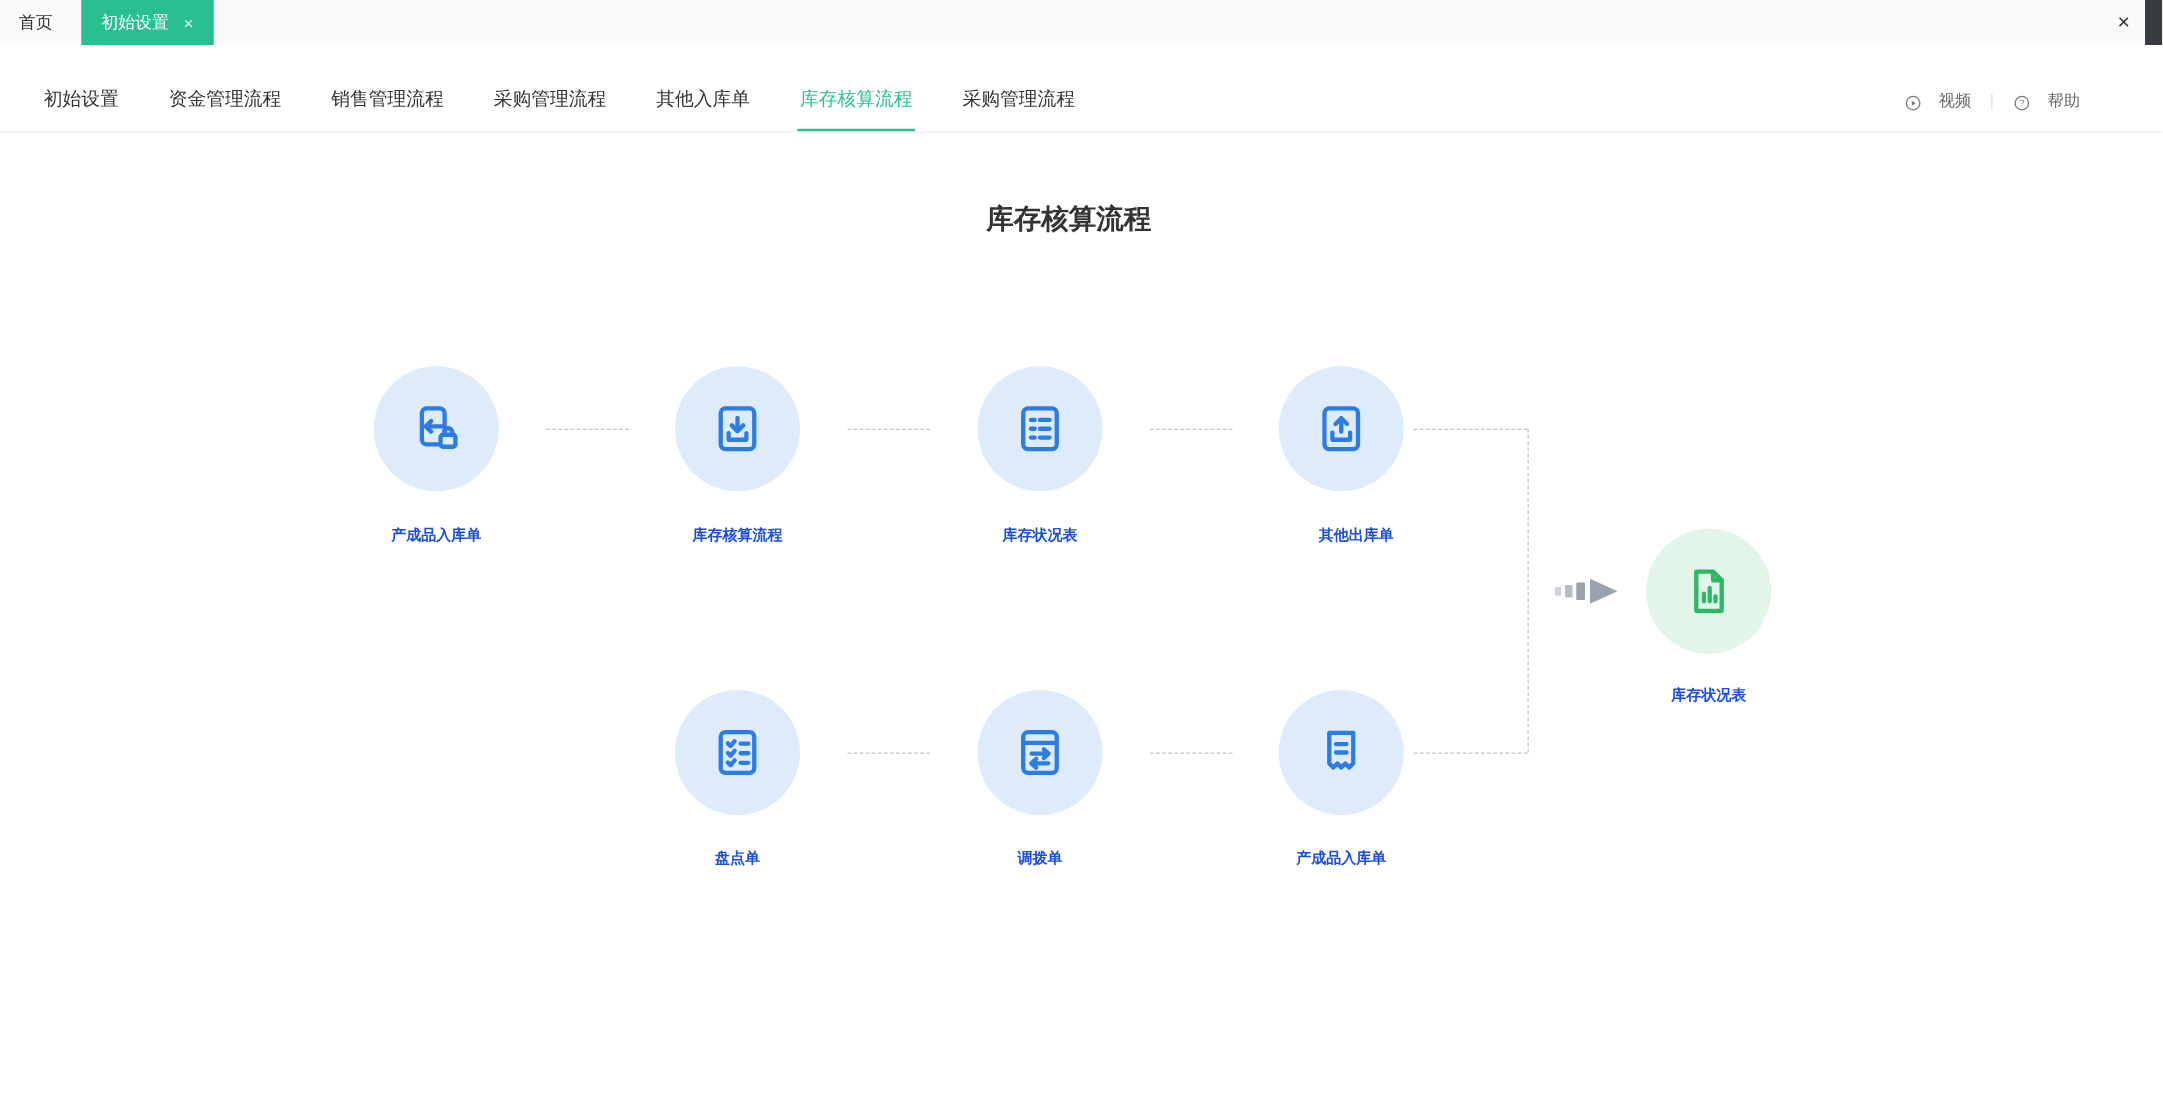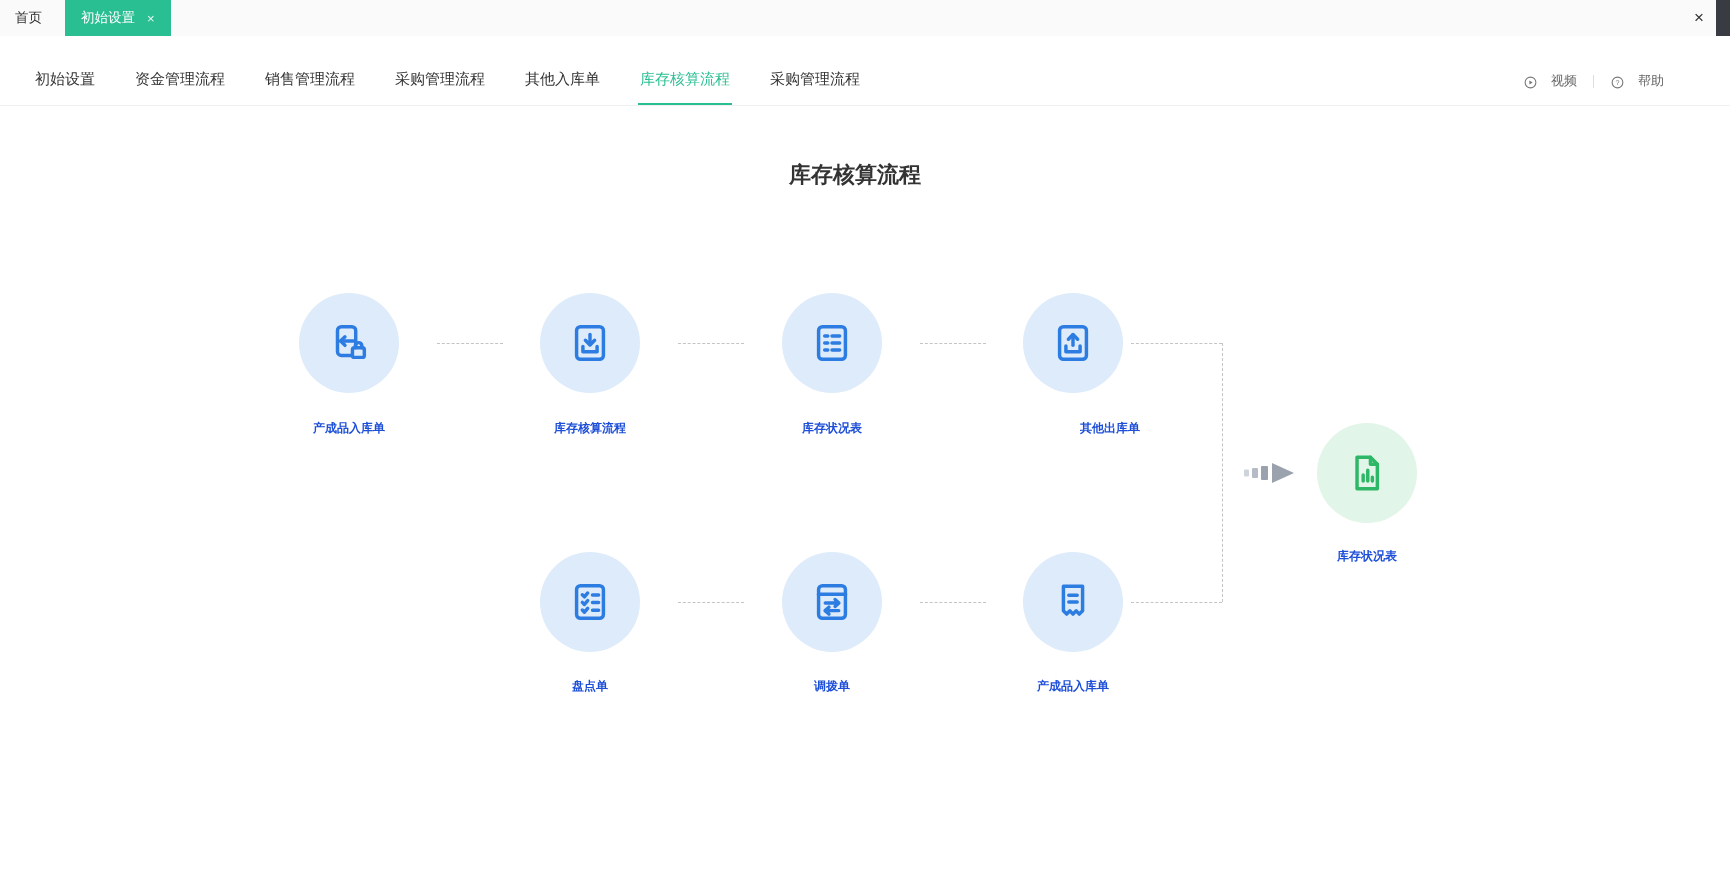--- a/index.html
+++ b/index.html
@@ -34,21 +34,21 @@
   
   .node{position:absolute;width:100px;height:100px;border-radius:50%;display:flex;align-items:center;
         justify-content:center;cursor:pointer;}
   .node.blue{background:#ddebfa;}
   .node.green{background:#e1f5e8;}
   .n1{left:299px;top:293px;} .n2{left:540px;top:293px;} .n3{left:782px;top:293px;} .n4{left:1023px;top:293px;}
   .n5{left:540px;top:552px;} .n6{left:782px;top:552px;} .n7{left:1023px;top:552px;}
   .n8{left:1317px;top:423px;}
 
   .nlabel{position:absolute;width:220px;text-align:center;font-size:12px;font-weight:700;color:#1d4ed8;height:22px;}
-  .l1{left:239px;top:420px;} .l2{left:480px;top:420px;} .l3{left:722px;top:420px;} .l4{left:1000px;top:420px;}
+  .l1{left:239px;top:420px;} .l2{left:480px;top:420px;} .l3{left:722px;top:420px;} .l4{left:975px;top:420px;}
   .l5{left:480px;top:678px;} .l6{left:722px;top:678px;} .l7{left:963px;top:678px;}
   .l8{left:1257px;top:548px;}
 
   
   .dash-h{position:absolute;height:0;border-top:1px dashed #c4c4c4;}
   .dash-v{position:absolute;width:0;border-left:1px dashed #c4c4c4;}
   .d1{left:437px;top:343px;width:66px;} .d2{left:678px;top:343px;width:66px;} .d3{left:920px;top:343px;width:66px;}
   .d4{left:678px;top:602px;width:66px;} .d5{left:920px;top:602px;width:66px;}
   .stub-top{left:1131px;top:343px;width:91px;}
   .stub-bottom{left:1131px;top:602px;width:91px;}

